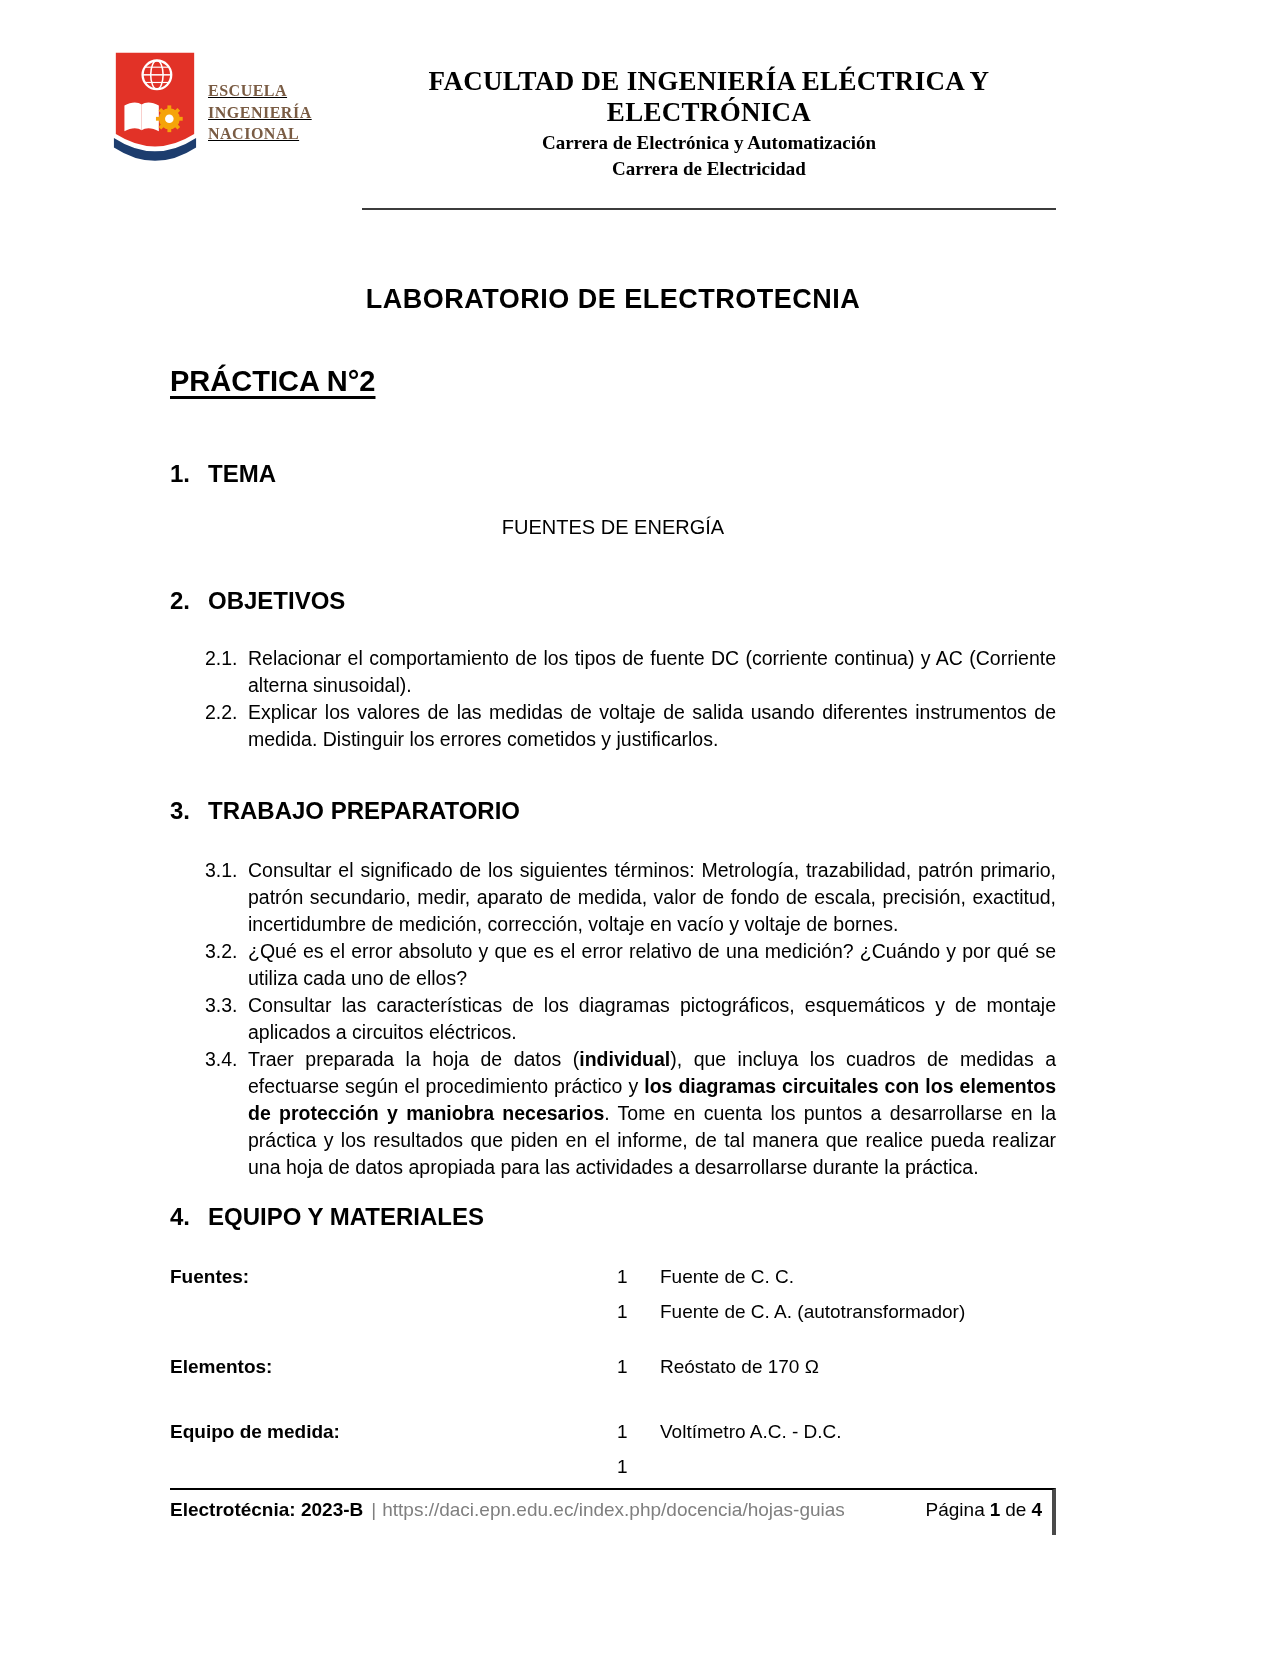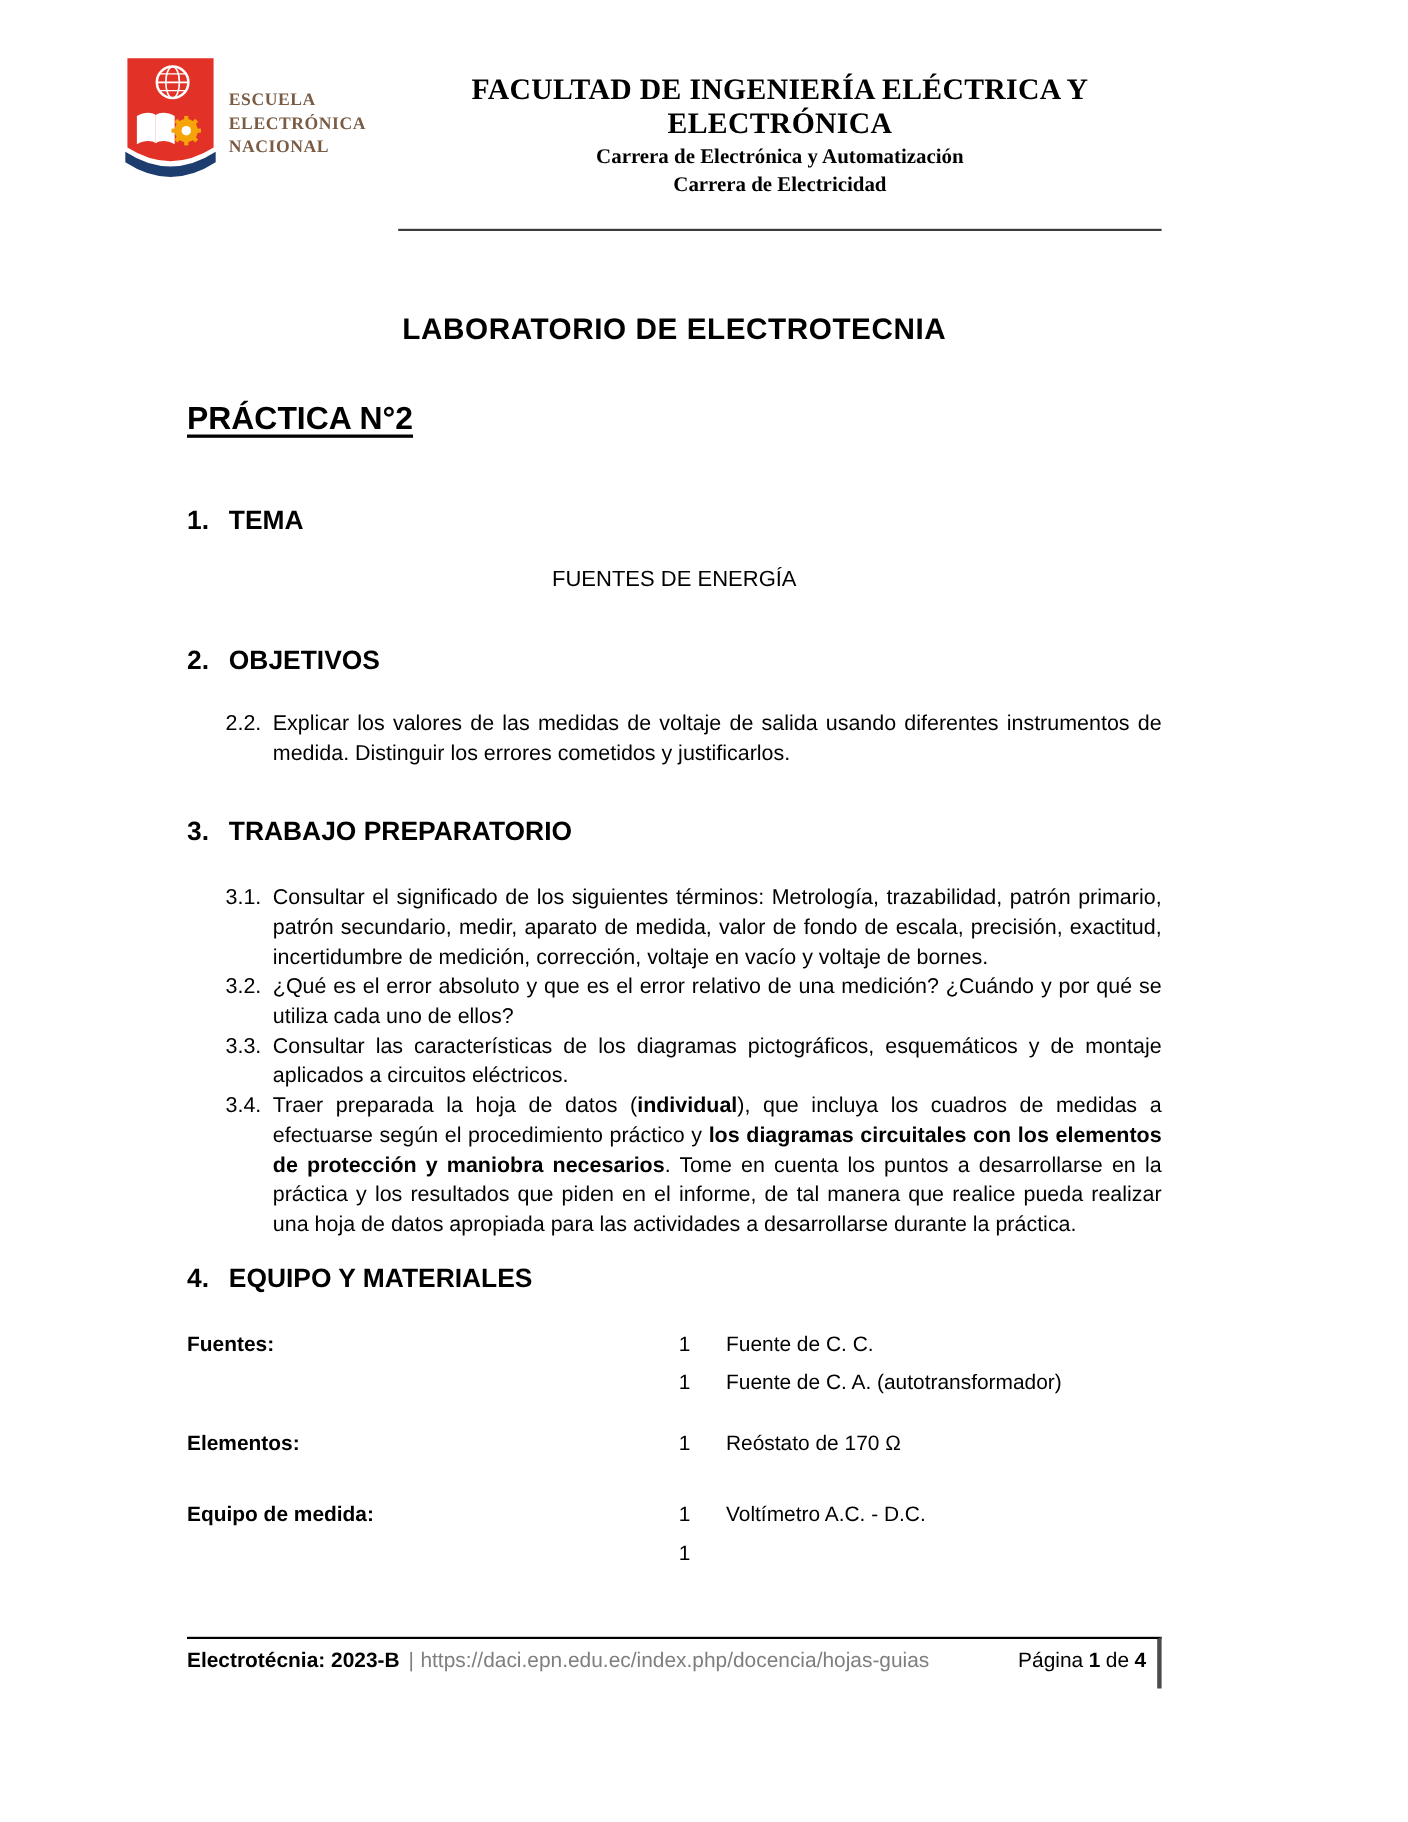--- a/index.html
+++ b/index.html
@@ -9,21 +9,21 @@
     width:1280px; height:1656px;
     background:#ffffff;
     color:#000;
     font-family:"Liberation Sans", sans-serif;
     overflow:hidden;
   }
   .content { padding:50px 224px 0 170px; }
 
   
   .header { display:flex; align-items:flex-start; margin-left:-58px; }
-  .logo-group { display:flex; gap:10px; width:250px; flex-shrink:0; }
+  .logo-group { display:flex; gap:10px; width:250px; flex-shrink:0;text-decoration:underline; }
   .logo-svg { width:86px; height:128px; display:block; }
   .school-name {
     font-family:"Liberation Serif", serif;
     color:#7a5c44; font-size:16px; font-weight:bold;
     letter-spacing:0.5px; margin-top:30px; line-height:1.35;
   }
   .school-name span { display:block; }
   .header-right {
     flex:1; text-align:center; margin-top:16px;
     padding-bottom:28px; border-bottom:2px solid #3c3c3c;
@@ -115,21 +115,21 @@
             <rect x="58" y="58" width="4" height="6" transform="rotate(180 60 72)"></rect>
             <rect x="58" y="58" width="4" height="6" transform="rotate(225 60 72)"></rect>
             <rect x="58" y="58" width="4" height="6" transform="rotate(270 60 72)"></rect>
             <rect x="58" y="58" width="4" height="6" transform="rotate(315 60 72)"></rect>
           </g>
           <circle cx="60" cy="72" r="4.5" fill="#ffffff"></circle>
           <path d="M2,92 Q45,120 88,92 L88,102 Q45,130 2,102 Z" fill="#1d3d6e"></path>
         </svg>
         <div class="school-name">
           <span>ESCUELA</span>
-          <span>ELECTRÓNICA</span>
+          <span>INGENIERÍA</span>
           <span>NACIONAL</span>
         </div>
       </div>
       <div class="header-right">
         <div class="faculty">FACULTAD DE INGENIERÍA ELÉCTRICA Y ELECTRÓNICA</div>
         <div class="career">Carrera de Electrónica y Automatización</div>
         <div class="career">Carrera de Electricidad</div>
       </div>
     </div>
 
@@ -140,20 +140,24 @@
       <span class="sec-num">1.</span>
       <span>TEMA</span>
     </div>
     <div class="tema-body">FUENTES DE ENERGÍA</div>
 
     <div class="sec sec-2">
       <span class="sec-num">2.</span>
       <span>OBJETIVOS</span>
     </div>
     <div class="list">
+      <div class="item">
+        <span class="item-num">2.1.</span>
+        <span>Relacionar el comportamiento de los tipos de fuente DC (corriente continua) y AC (Corriente alterna sinusoidal).</span>
+      </div>
       <div class="item">
         <span class="item-num">2.2.</span>
         <span>Explicar los valores de las medidas de voltaje de salida usando diferentes instrumentos de medida. Distinguir los errores cometidos y justificarlos.</span>
       </div>
     </div>
 
     <div class="sec sec-3">
       <span class="sec-num">3.</span>
       <span>TRABAJO PREPARATORIO</span>
     </div>

